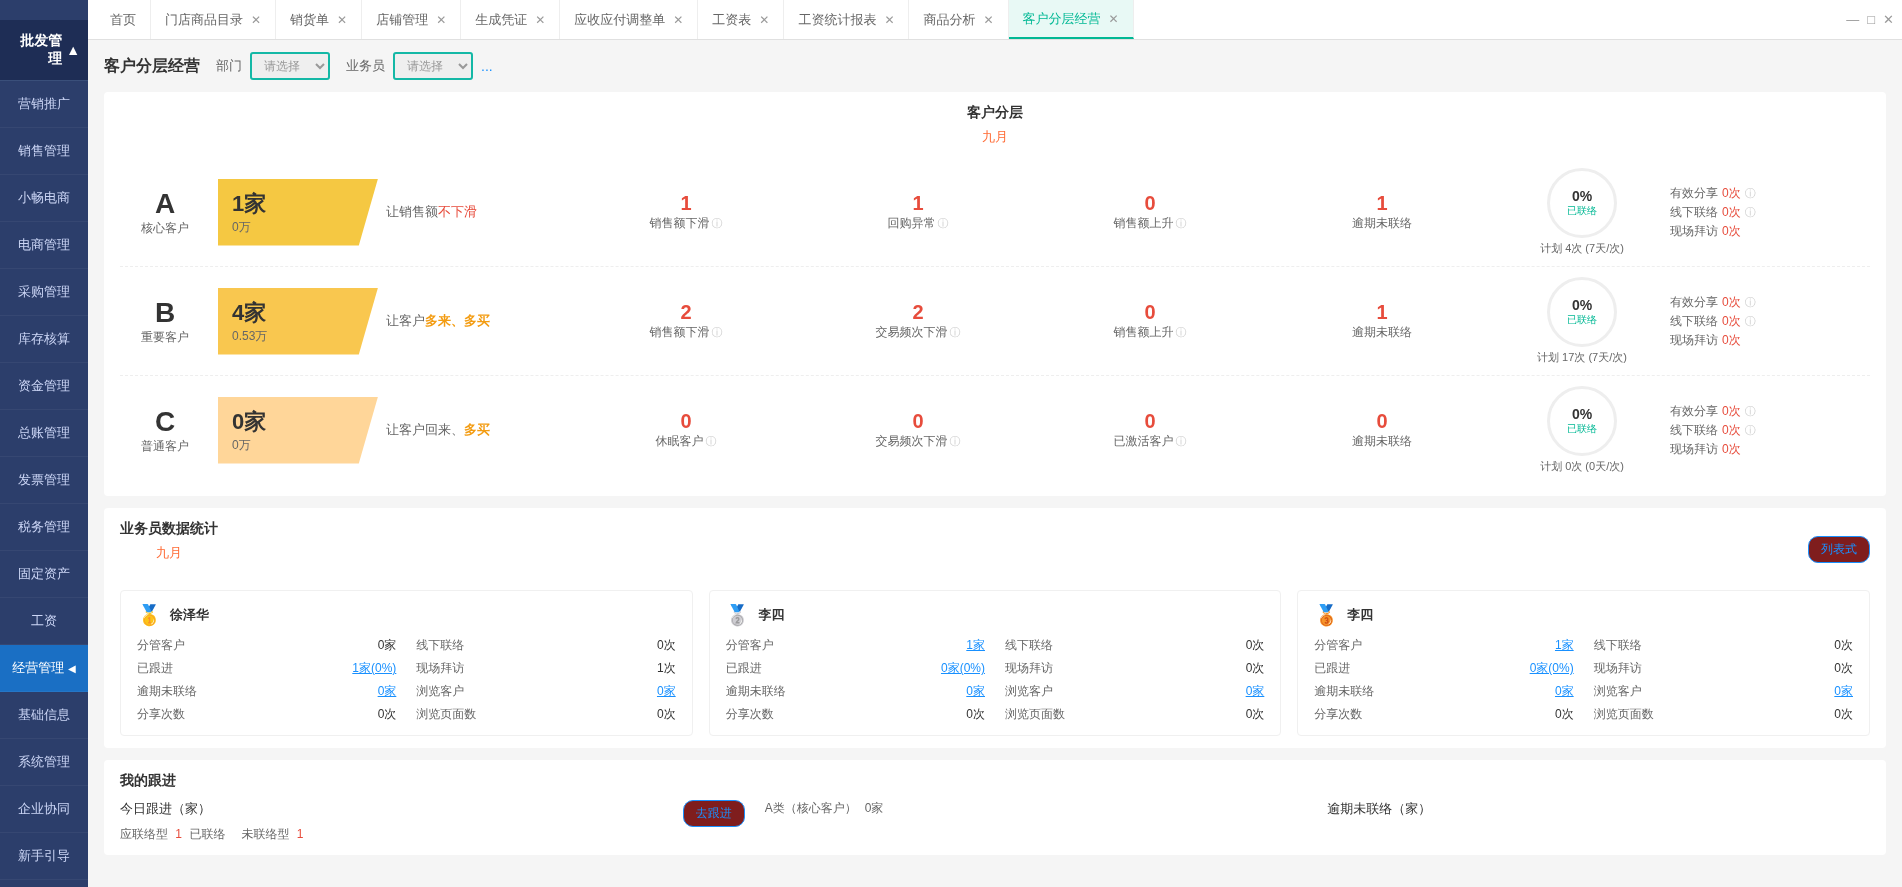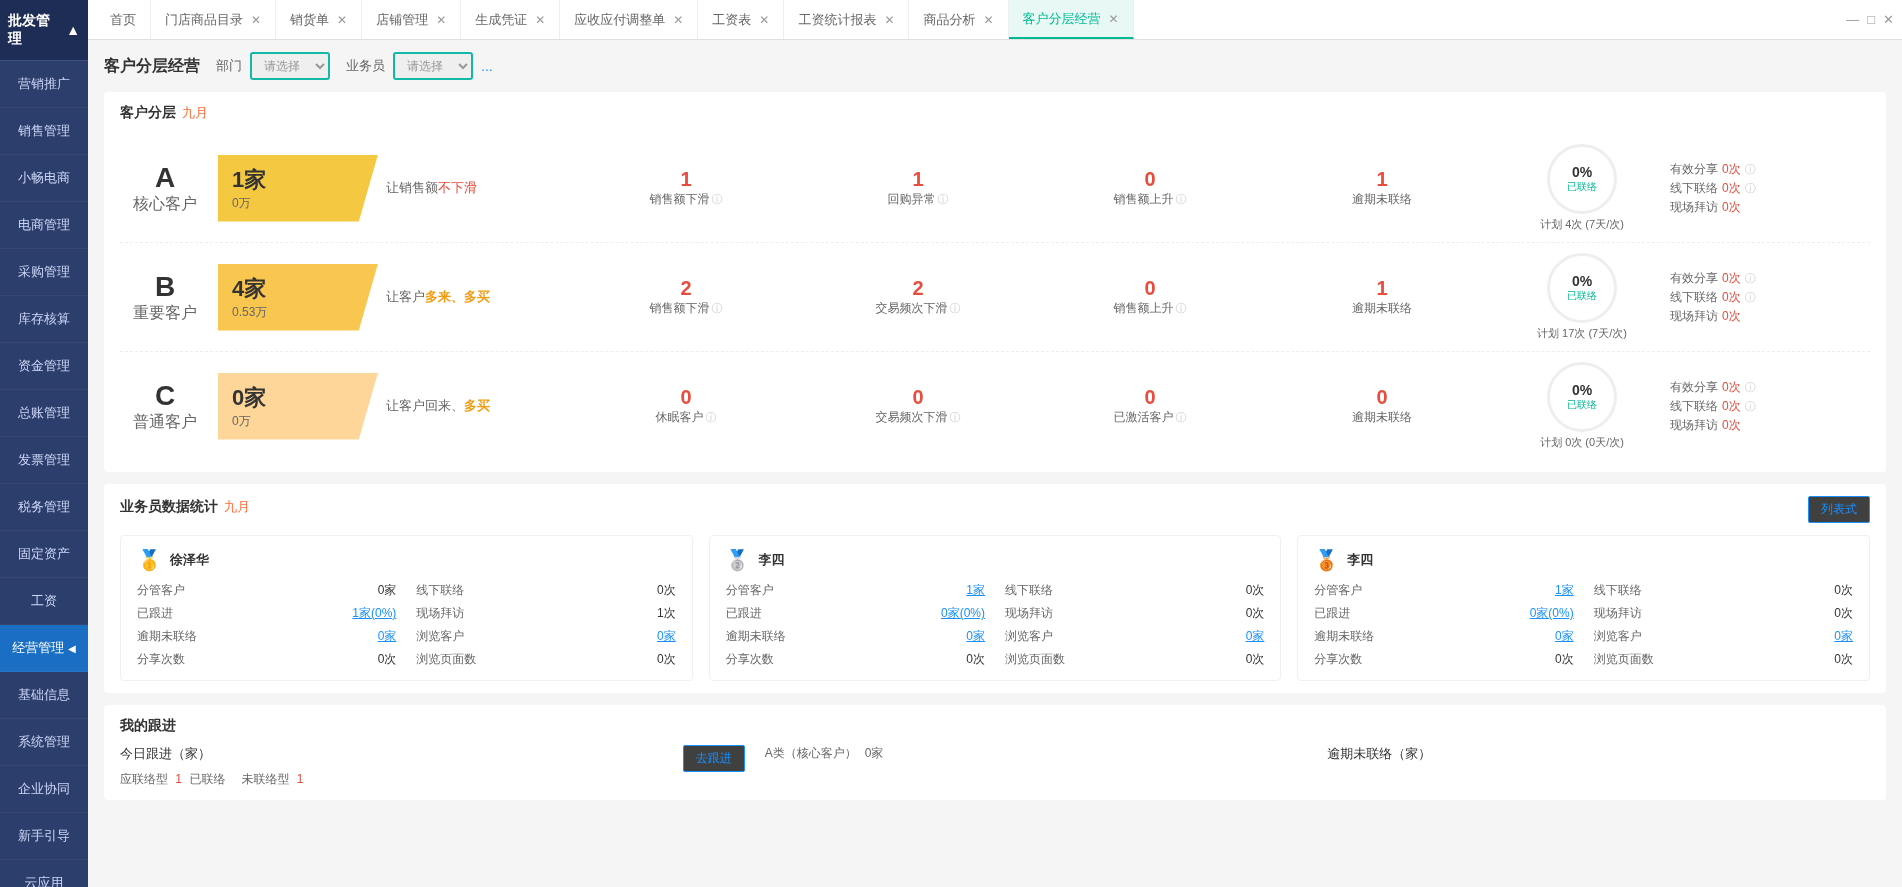--- a/index.html
+++ b/index.html
@@ -1,20 +1,20 @@
 <!DOCTYPE html>
 <html><head>
   <meta charset="utf-8">
   <style>
     * { box-sizing: border-box; margin: 0; padding: 0; }
     body { font-family: 'Microsoft YaHei', sans-serif; font-size: 13px; background: #f5f5f5; display: flex; height: 887px; overflow: hidden; }
 
     
     .sidebar { width: 88px; background: #2c3e6b; color: #fff; display: flex; flex-direction: column; height: 100%; flex-shrink: 0; }
-    .sidebar-top { background: #1e2d55; padding: 12px 8px; text-align: left; font-size: 14px; font-weight: bold; cursor: pointer; display: flex; align-items: center; justify-content: center; gap: 4px; border-bottom: 1px solid #3a4f7a; }
+    .sidebar-top { background: #1e2d55; padding: 12px 8px; text-align: right; font-size: 14px; font-weight: bold; cursor: pointer; display: flex; align-items: center; justify-content: center; gap: 4px; border-bottom: 1px solid #3a4f7a; margin-top: 20px; }
     .sidebar-item { padding: 14px 8px; text-align: center; font-size: 13px; color: #ccd6f6; cursor: pointer; border-bottom: 1px solid rgba(255,255,255,0.05); }
     .sidebar-item.active { background: #1a6fc4; color: #fff; }
 
     
     .main { flex: 1; display: flex; flex-direction: column; overflow: hidden; }
 
     
     .tab-bar { background: #fff; border-bottom: 1px solid #e0e0e0; display: flex; align-items: center; padding: 0 8px; height: 40px; flex-shrink: 0; }
     .tab { padding: 0 14px; height: 100%; display: flex; align-items: center; font-size: 13px; color: #666; cursor: pointer; border-right: 1px solid #eee; white-space: nowrap; gap: 6px; }
     .tab.active { background: #e8f9f5; color: #00b894; border-bottom: 2px solid #00b894; }
@@ -27,30 +27,30 @@
     
     .page-header { display: flex; align-items: center; gap: 16px; margin-bottom: 12px; }
     .page-title { font-size: 16px; font-weight: bold; color: #333; }
     .filter-group { display: flex; align-items: center; gap: 8px; }
     .filter-label { color: #666; }
     .filter-select { border: 2px solid #14b8a6; padding: 4px 8px; border-radius: 3px; color: #999; font-size: 12px; min-width: 80px; cursor: pointer; }
     .more-btn { color: #1890ff; cursor: pointer; font-size: 14px; }
 
     
     .section-card { background: #fff; border-radius: 4px; padding: 12px 16px; margin-bottom: 12px; }
-    .section-title { font-size: 14px; font-weight: bold; color: #333; margin-bottom: 12px; display: flex; align-items: center; gap: 6px; }
+    .section-title { font-size: 14px; font-weight: bold; color: #333; margin-bottom: 12px; display: flex; align-items: center; gap: 6px; flex-direction: column; }
     .month-badge { color: #ff6b35; font-size: 13px; font-weight: normal; }
 
     
     .tier-row { display: grid; grid-template-columns: 90px 160px 180px 1fr 1fr 1fr 1fr 160px 200px; align-items: center; padding: 10px 0; border-bottom: 1px dashed #eee; gap: 8px; }
     .tier-row:last-child { border-bottom: none; }
 
     .tier-label { text-align: center; }
     .tier-letter { font-size: 28px; font-weight: bold; color: #333; }
-    .tier-name { font-size: 16px; color: #666; }
+    .tier-name { font-size: 12px; color: #666; }
 
     .count-main { font-size: 22px; font-weight: bold; color: #333; }
     .count-sub { font-size: 12px; color: #666; }
 
     .suggestion { font-size: 13px; color: #666; }
 
     .stat-cell { text-align: center; }
     .stat-count { font-size: 20px; font-weight: bold; color: #e74c3c; }
     .stat-label { font-size: 12px; color: #666; display: flex; align-items: center; justify-content: center; gap: 2px; }
     .info-icon { color: #ccc; font-size: 11px; }
@@ -64,21 +64,21 @@
     .circle-pct { font-size: 14px; font-weight: bold; color: #333; }
     .circle-lbl { font-size: 10px; color: #00b894; }
     .circle-sub { font-size: 11px; color: #666; margin-top: 3px; }
 
     .side-stats { font-size: 12px; color: #666; display: flex; flex-direction: column; gap: 2px; }
     .side-stat-row { display: flex; gap: 4px; align-items: center; }
     .side-stat-count { color: #e74c3c; }
 
     
     .sales-header { display: flex; align-items: center; justify-content: space-between; margin-bottom: 12px; }
-    .list-view-btn { border: 1px solid #1890ff; color: #1890ff; background: #404040; padding: 4px 12px; border-radius: 2px; cursor: pointer; font-size: 12px; }
+    .list-view-btn { border: 1px solid #1890ff; color: #1890ff; background: #7f1d1d; padding: 4px 12px; border-radius: 10px; cursor: pointer; font-size: 12px; }
 
     .sales-grid { display: grid; grid-template-columns: repeat(3, 1fr); gap: 16px; }
     .sales-card { background: #fff; border: 1px solid #f0f0f0; border-radius: 4px; padding: 12px 16px; }
     .sales-name-row { display: flex; align-items: center; gap: 8px; margin-bottom: 10px; }
     .medal-icon { font-size: 20px; }
     .sales-name { font-size: 13px; font-weight: bold; color: #333; }
 
     .sales-stats { display: grid; grid-template-columns: 1fr 1fr; gap: 6px 20px; }
     .sales-stat-row { display: flex; justify-content: space-between; font-size: 12px; color: #666; gap: 12px; }
     .sales-stat-val { color: #333; }
@@ -416,21 +416,21 @@
           <div class="side-stat-row">
             <span>现场拜访</span>
             <span class="side-stat-count"> 0次</span>
           </div>
         </div>
       </div>
     </div>
 
     <div class="section-card">
       <div class="sales-header">
-        <div class="section-title" style="margin-bottom:6px;">
+        <div class="section-title" style="margin-bottom:16px;">
           <span>业务员数据统计</span>
           <span class="month-badge">九月</span>
         </div>
         <button class="list-view-btn">列表式</button>
       </div>
 
       <div class="sales-grid" style="margin-top:12px;">
 
         <div class="sales-card">
           <div class="sales-name-row">

